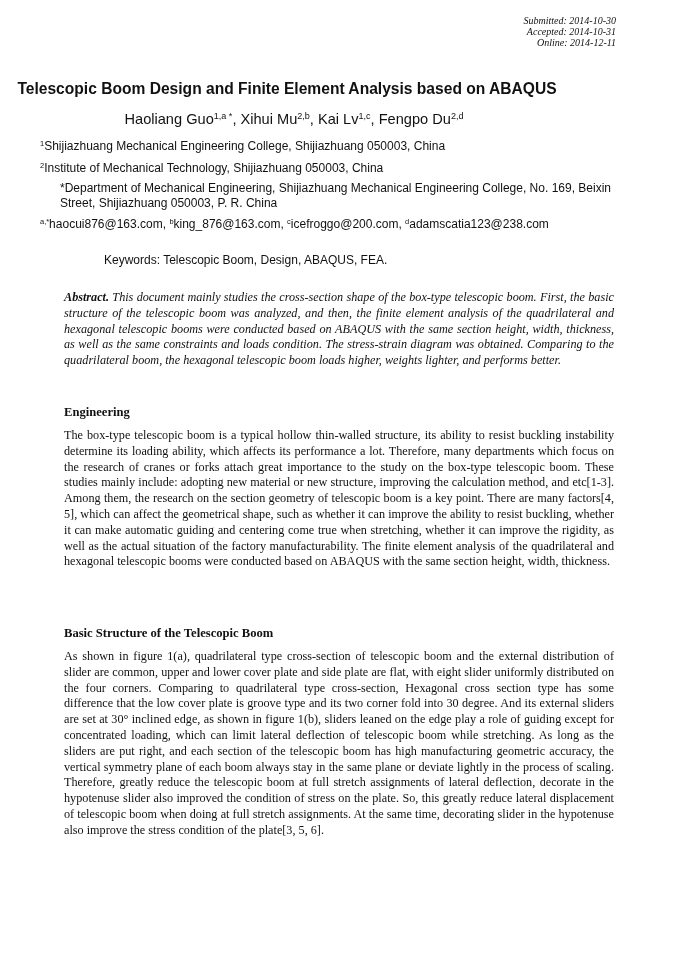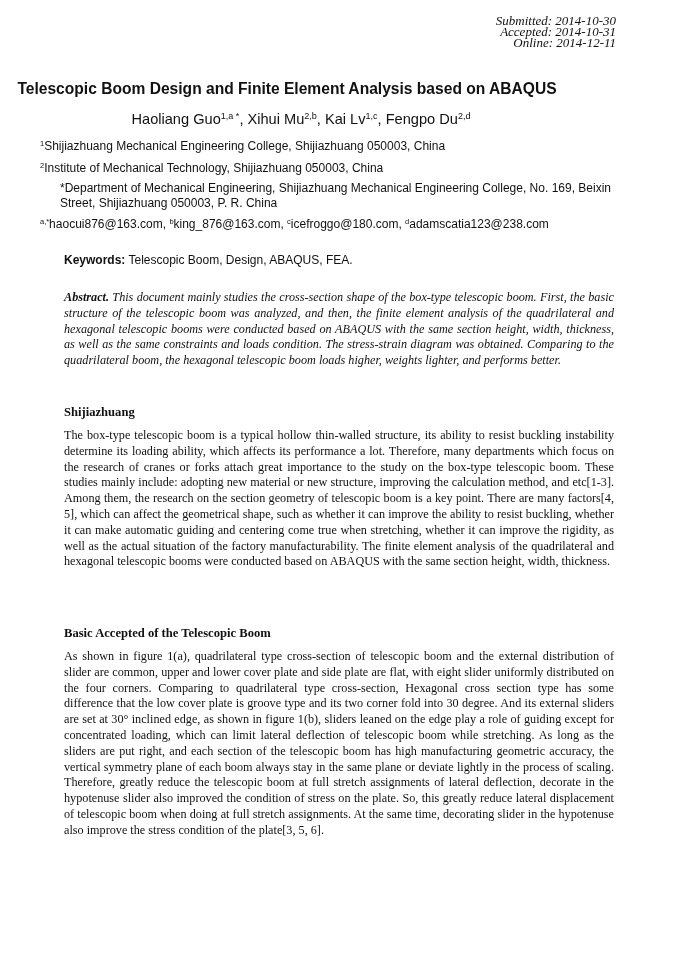--- a/index.html
+++ b/index.html
@@ -2,29 +2,29 @@
 <html><head>
 <meta charset="utf-8">
 <style>
   html, body { margin: 0; padding: 0; background: #ffffff; }
   body { width: 678px; height: 959px; position: relative; overflow: hidden; color: #111; }
   .serif { font-family: "Liberation Serif", "DejaVu Serif", serif; }
   .sans { font-family: "Liberation Sans", "DejaVu Sans", sans-serif; }
 
   .header { position: absolute; top: 15px; left: 62px; right: 62px; height: 48px; }
   .hdr-left { position: absolute; left: 0; top: 0; font-style: italic; font-size: 10.6px; line-height: 11.2px; }
-  .hdr-right { position: absolute; right: 0; top: 0; font-style: italic; font-size: 13px; line-height: 11.2px; text-align: right; }
+  .hdr-right { position: absolute; right: 0; top: 0; font-style: italic; font-size: 10px; line-height: 11.2px; text-align: right; }
 
   .title { position: absolute; top: 80px; left: 0; width: 574px; text-align: center; font-weight: bold; font-size: 15.6px; }
-  .authors { position: absolute; top: 111px; left: 8px; width: 586px; text-align: center; font-size: 14.6px; }
+  .authors { position: absolute; top: 111px; left: 1px; width: 586px; text-align: center; font-size: 14.6px; }
   .affil { position: absolute; left: 40px; width: 598px; text-align: left; font-size: 12px; line-height: 15px; }
   sup { font-size: 0.62em; line-height: 0; vertical-align: 0.55em; }
 
   .keywords { position: absolute; top: 253px; left: 64px; font-size: 12px; }
-  .keywords b { font-weight: bold; }
+  .keywords b { font-weight: normal; margin-left: 40px; }
 
   .para { position: absolute; left: 64px; width: 550px; font-size: 12.2px; line-height: 15.8px; text-align: justify; }
   .heading { position: absolute; left: 64px; font-size: 12.6px; font-weight: bold; }
 </style>
 </head>
 <body>
 
 <div class="header serif">
   <div class="hdr-right">
     <div>Submitted: 2014-10-30</div>
@@ -46,28 +46,28 @@
   <sup>1</sup><span>Shijiazhuang Mechanical Engineering College, Shijiazhuang 050003, China</span>
 </div>
 <div class="affil sans" style="top:161px;">
   <sup>2</sup><span>Institute of Mechanical Technology, Shijiazhuang 050003, China</span>
 </div>
 <div class="affil sans" style="top:181px; left:60px; width:558px;">
   <span>*Department of Mechanical Engineering, Shijiazhuang Mechanical Engineering College, No. 169, Beixin Street, Shijiazhuang 050003, P. R. China</span>
 </div>
 
 <div class="affil sans" style="top:217px;">
-  <sup>a,*</sup><span>haocui876@163.com</span><span>, </span><sup>b</sup><span>king_876@163.com</span><span>, </span><sup>c</sup><span>icefroggo@180.com</span><span>, </span><sup>d</sup><span>adamscatia123@238.com</span>
+  <sup>a,*</sup><span>haocui876@163.com</span><span>, </span><sup>b</sup><span>king_876@163.com</span><span>, </span><sup>c</sup><span>icefroggo@200.com</span><span>, </span><sup>d</sup><span>adamscatia123@238.com</span>
 </div>
 
 <div class="keywords sans">
   <b>Keywords:</b><span> Telescopic Boom, Design, ABAQUS, FEA.</span>
 </div>
 
 <div class="para serif" style="top:290px;font-style:italic;">
   <b>Abstract.</b><span> This document mainly studies the cross-section shape of the box-type telescopic boom. First, the basic structure of the telescopic boom was analyzed, and then, the finite element analysis of the quadrilateral and hexagonal telescopic booms were conducted based on ABAQUS with the same section height, width, thickness, as well as the same constraints and loads condition. The stress-strain diagram was obtained. Comparing to the quadrilateral boom, the hexagonal telescopic boom loads higher, weights lighter, and performs better.</span>
 </div>
 
-<div class="heading serif" style="top:405px;">Shijiazhuang</div>
+<div class="heading serif" style="top:405px;">Engineering</div>
 <div class="para serif" style="top:428px;">The box-type telescopic boom is a typical hollow thin-walled structure, its ability to resist buckling instability determine its loading ability, which affects its performance a lot. Therefore, many departments which focus on the research of cranes or forks attach great importance to the study on the box-type telescopic boom. These studies mainly include: adopting new material or new structure, improving the calculation method, and etc[1-3]. Among them, the research on the section geometry of telescopic boom is a key point. There are many factors[4, 5], which can affect the geometrical shape, such as whether it can improve the ability to resist buckling, whether it can make automatic guiding and centering come true when stretching, whether it can improve the rigidity, as well as the actual situation of the factory manufacturability. The finite element analysis of the quadrilateral and hexagonal telescopic booms were conducted based on ABAQUS with the same section height, width, thickness.</div>
 
-<div class="heading serif" style="top:626px;">Basic Accepted of the Telescopic Boom</div>
+<div class="heading serif" style="top:626px;">Basic Structure of the Telescopic Boom</div>
 <div class="para serif" style="top:649px;">As shown in figure 1(a), quadrilateral type cross-section of telescopic boom and the external distribution of slider are common, upper and lower cover plate and side plate are flat, with eight slider uniformly distributed on the four corners. Comparing to quadrilateral type cross-section, Hexagonal cross section type has some difference that the low cover plate is groove type and its two corner fold into 30 degree. And its external sliders are set at 30° inclined edge, as shown in figure 1(b), sliders leaned on the edge play a role of guiding except for concentrated loading, which can limit lateral deflection of telescopic boom while stretching. As long as the sliders are put right, and each section of the telescopic boom has high manufacturing geometric accuracy, the vertical symmetry plane of each boom always stay in the same plane or deviate lightly in the process of scaling. Therefore, greatly reduce the telescopic boom at full stretch assignments of lateral deflection, decorate in the hypotenuse slider also improved the condition of stress on the plate. So, this greatly reduce lateral displacement of telescopic boom when doing at full stretch assignments. At the same time, decorating slider in the hypotenuse also improve the stress condition of the plate[3, 5, 6].</div>
 
 </body></html>

